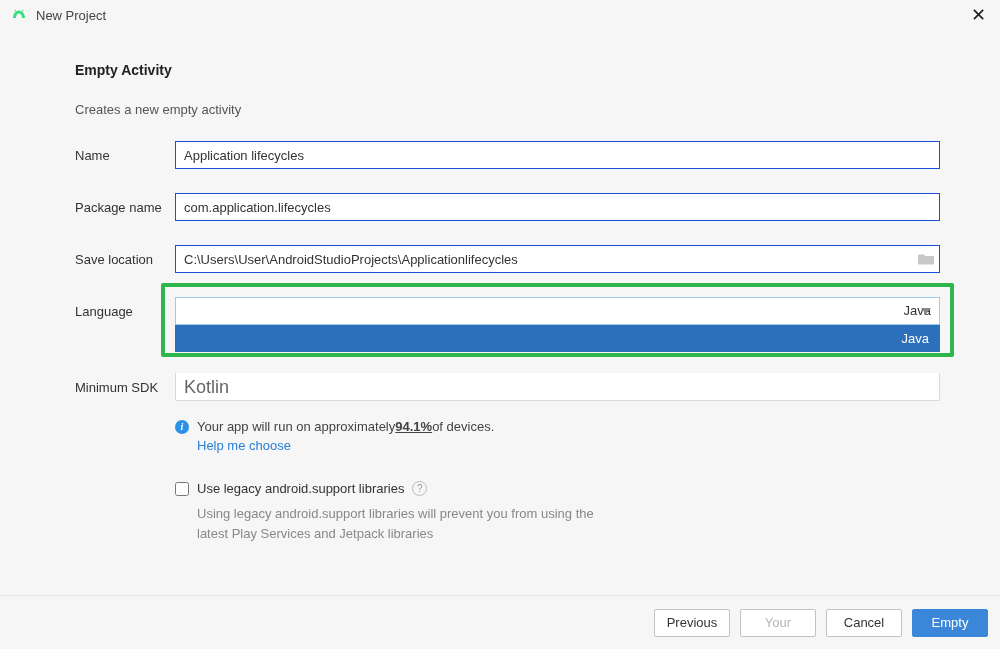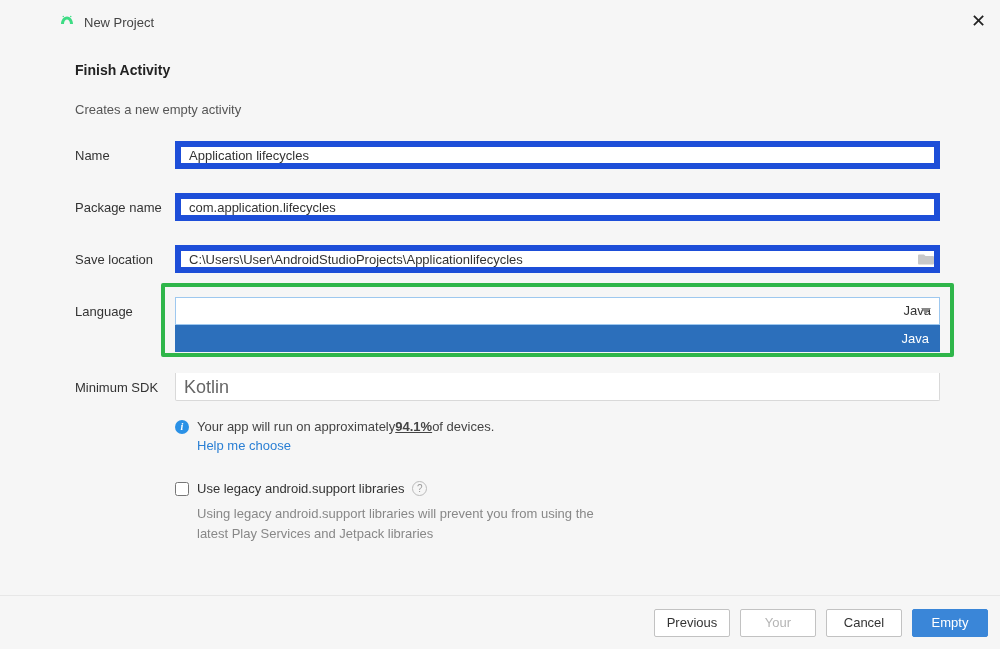--- a/index.html
+++ b/index.html
@@ -1,28 +1,28 @@
 <!DOCTYPE html>
 <html><head>
 <meta charset="utf-8">
 <style>
   * { box-sizing: border-box; margin: 0; padding: 0; }
   html, body { width: 1000px; height: 649px; overflow: hidden; font-family: "Segoe UI", Arial, sans-serif; font-size: 13px; color: #333; background: #f6f6f6; }
-  .titlebar { display: flex; align-items: flex-end; height: 30px; padding: 0 10px; margin-left: 48px; }
+  .titlebar { display: flex; align-items: center; height: 30px; padding: 0 10px; }
   .titlebar .as-icon svg { width: 18px; height: 18px; display: block; }
   .titlebar .title { margin-left: 8px; color: #444; font-size: 13px; }
   .titlebar .spacer { flex: 1; }
   .titlebar .close { font-size: 18px; color: #222; cursor: pointer; padding: 0 4px; line-height: 18px; }
   .content { padding: 20px 60px 0 75px; }
   .heading { font-weight: 600; font-size: 14px; color: #222; margin-top: 12px; margin-bottom: 24px; }
   .subtitle { color: #555; margin-bottom: 24px; }
   .form-row { display: flex; align-items: center; margin-bottom: 24px; }
   .label { width: 100px; color: #333; }
   .input-wrap { flex: 1; position: relative; }
-  .text-input { width: 100%; height: 28px; border: 6px solid #1d4ed8; background: #fff; padding: 0 8px; font-size: 13px; color: #333; font-family: inherit; }
+  .text-input { width: 100%; height: 28px; border: 1px solid #1d4ed8; background: #fff; padding: 0 8px; font-size: 13px; color: #333; font-family: inherit; }
   .folder-icon { position: absolute; right: 6px; top: 50%; transform: translateY(-50%); color: #bbb; }
   .folder-icon svg { width: 16px; height: 13px; display:block; }
   .lang-area { position: relative; text-align: right; }
   .green-box { position: absolute; left: -14px; top: -14px; right: -14px; bottom: auto; height: 74px; border: 4px solid #2fb64a; border-radius: 2px; pointer-events: none; z-index: 5; }
   .select-box { width: 100%; height: 28px; border: 1px solid #9ec8ef; background: #fff; position: relative; }
   .select-box .value { padding: 0 8px; line-height: 26px; color: #333; }
   .select-box .caret { position: absolute; right: 8px; top: 50%; transform: translateY(-50%); }
   .caret svg { width: 10px; height: 6px; display:block; }
   .dropdown-list { position: absolute; left: 0; right: 0; top: 28px; background: #2c6fbb; color: #fff; border: 1px solid #2c6fbb; z-index: 3; }
   .dropdown-item { padding: 5px 10px; }
@@ -52,21 +52,21 @@
         <circle cx="7" cy="6" r="1" fill="#3ddc84"></circle>
         <circle cx="17" cy="6" r="1" fill="#3ddc84"></circle>
       </svg>
   </span>
   <span class="title">New Project</span>
   <span class="spacer"></span>
   <span class="close">✕</span>
 </div>
 
 <div class="content">
-  <div class="heading">Finish Activity</div>
+  <div class="heading">Empty Activity</div>
   <div class="subtitle">Creates a new empty activity</div>
 
   <div class="form-row">
     <div class="label">Name</div>
     <div class="input-wrap">
       <input class="text-input" type="text" value="Application lifecycles" style="">
     </div>
   </div>
 
   <div class="form-row">

